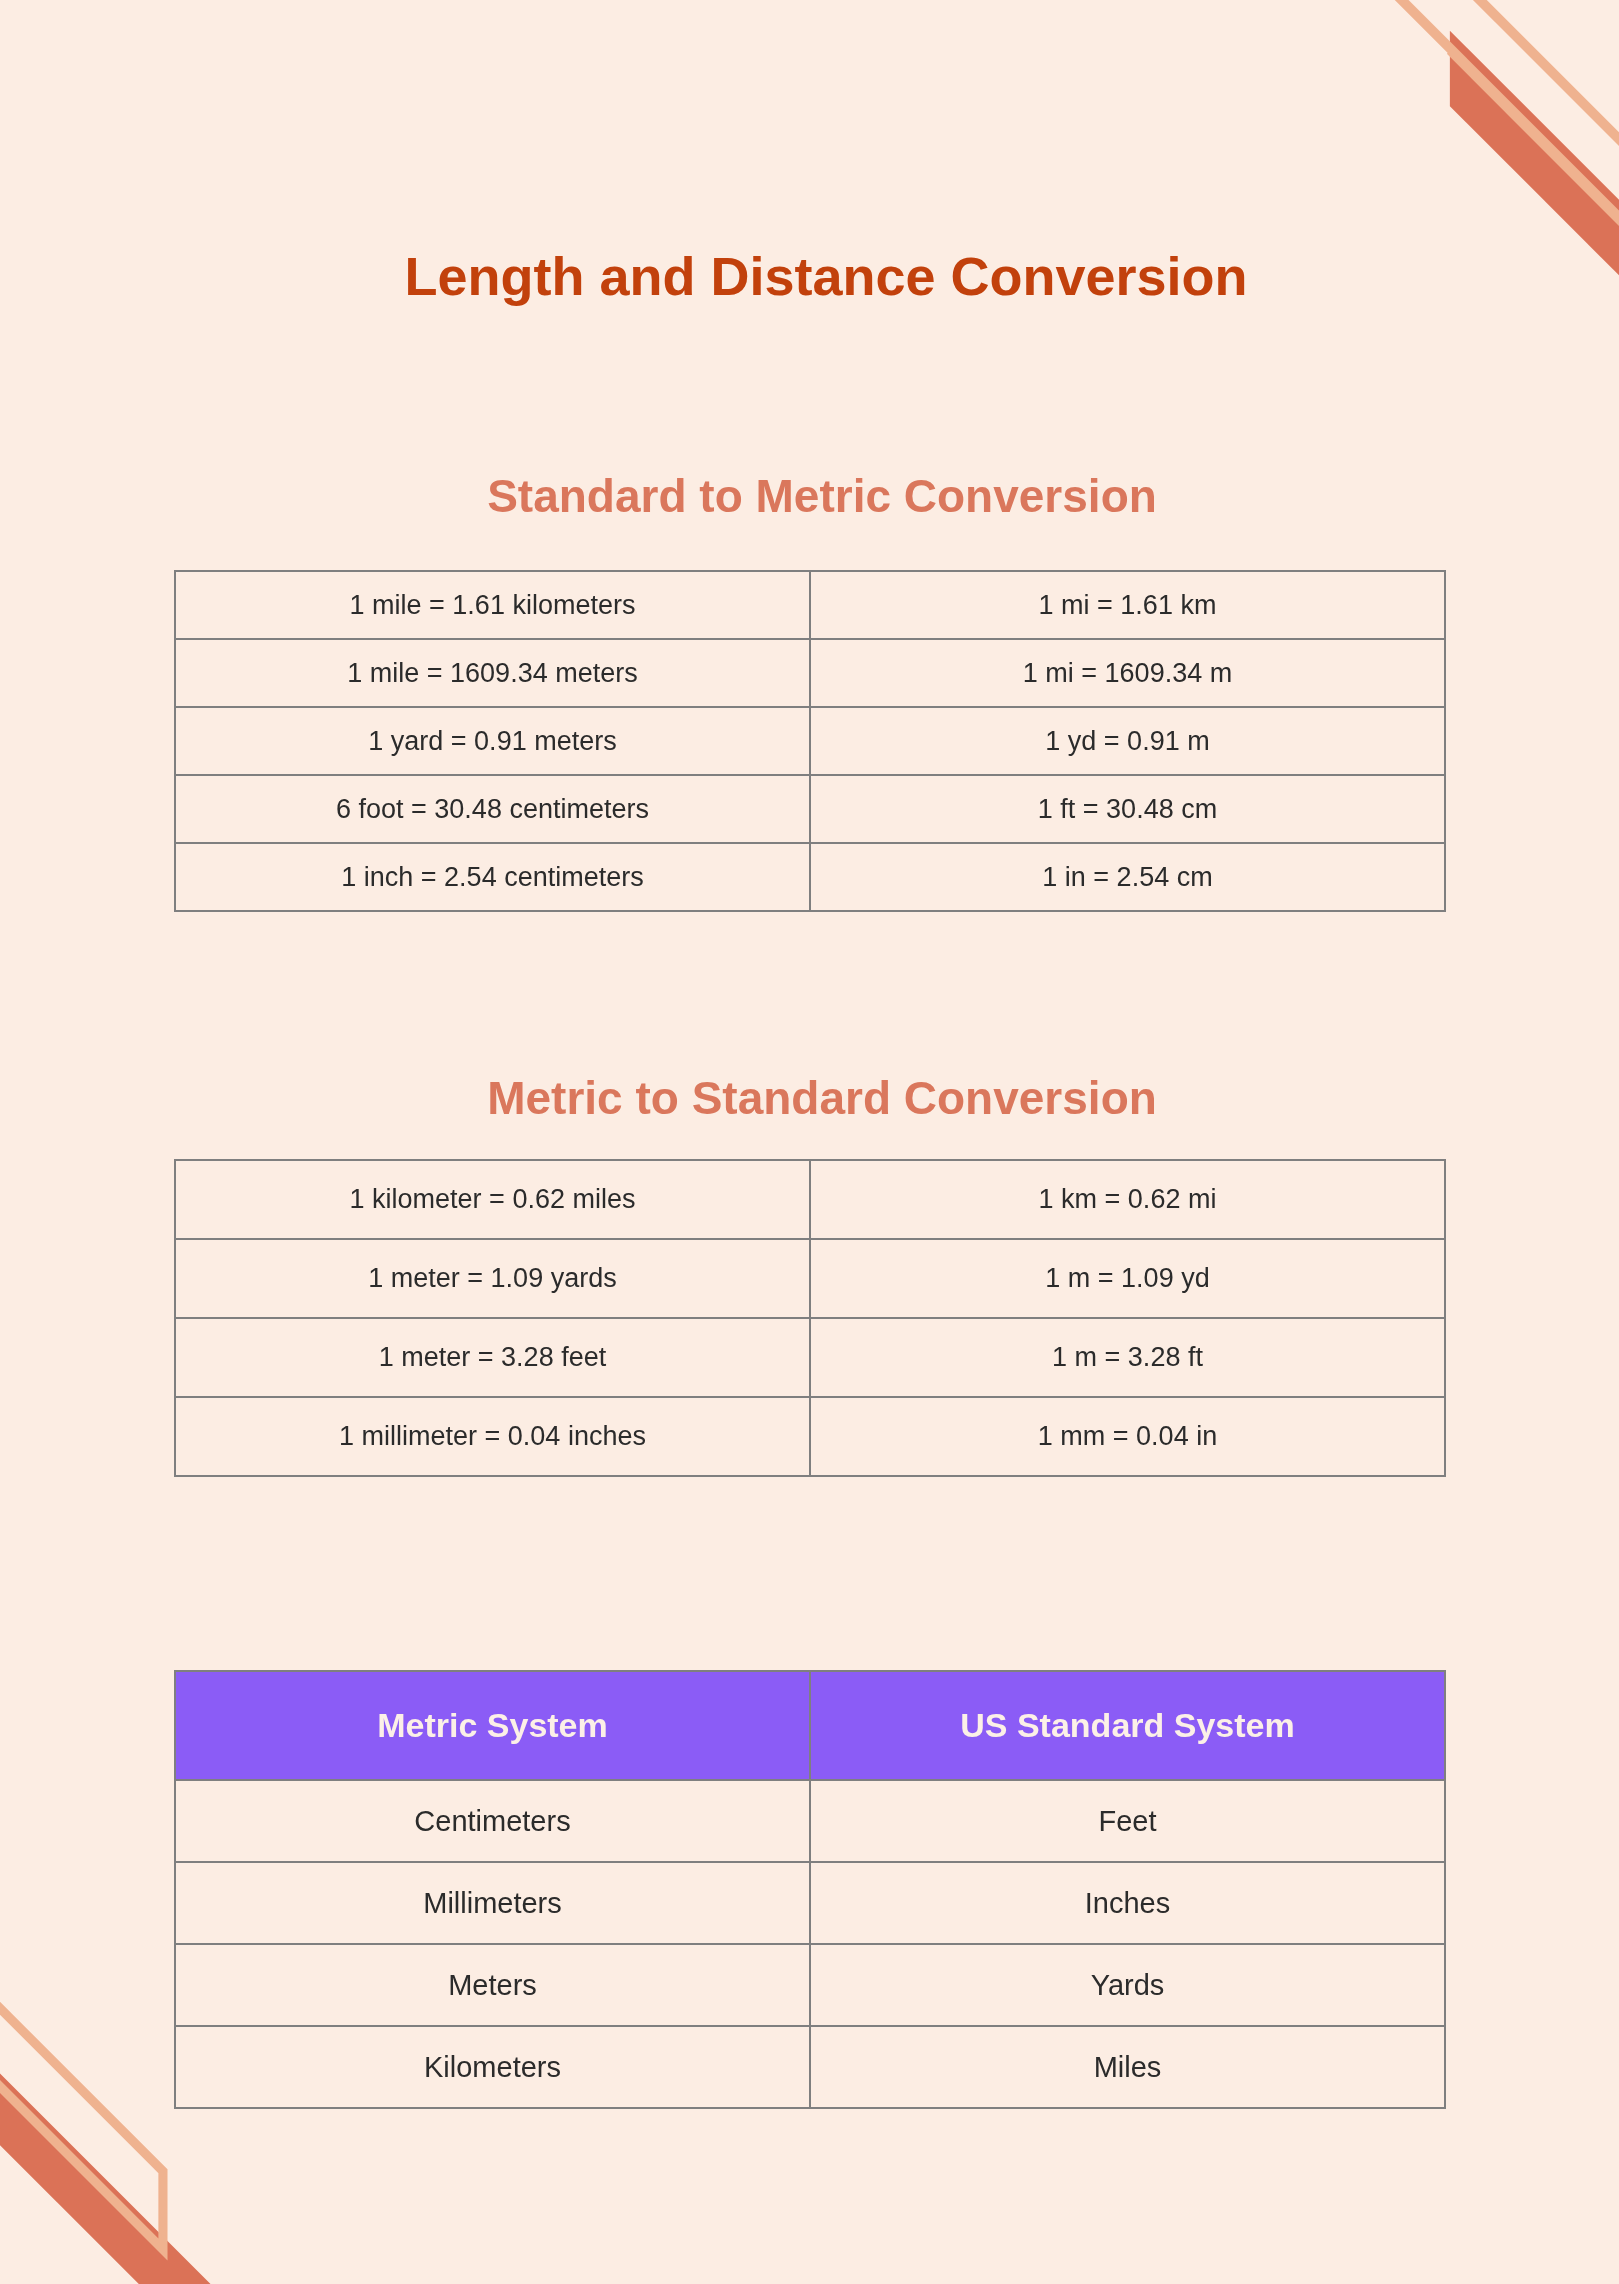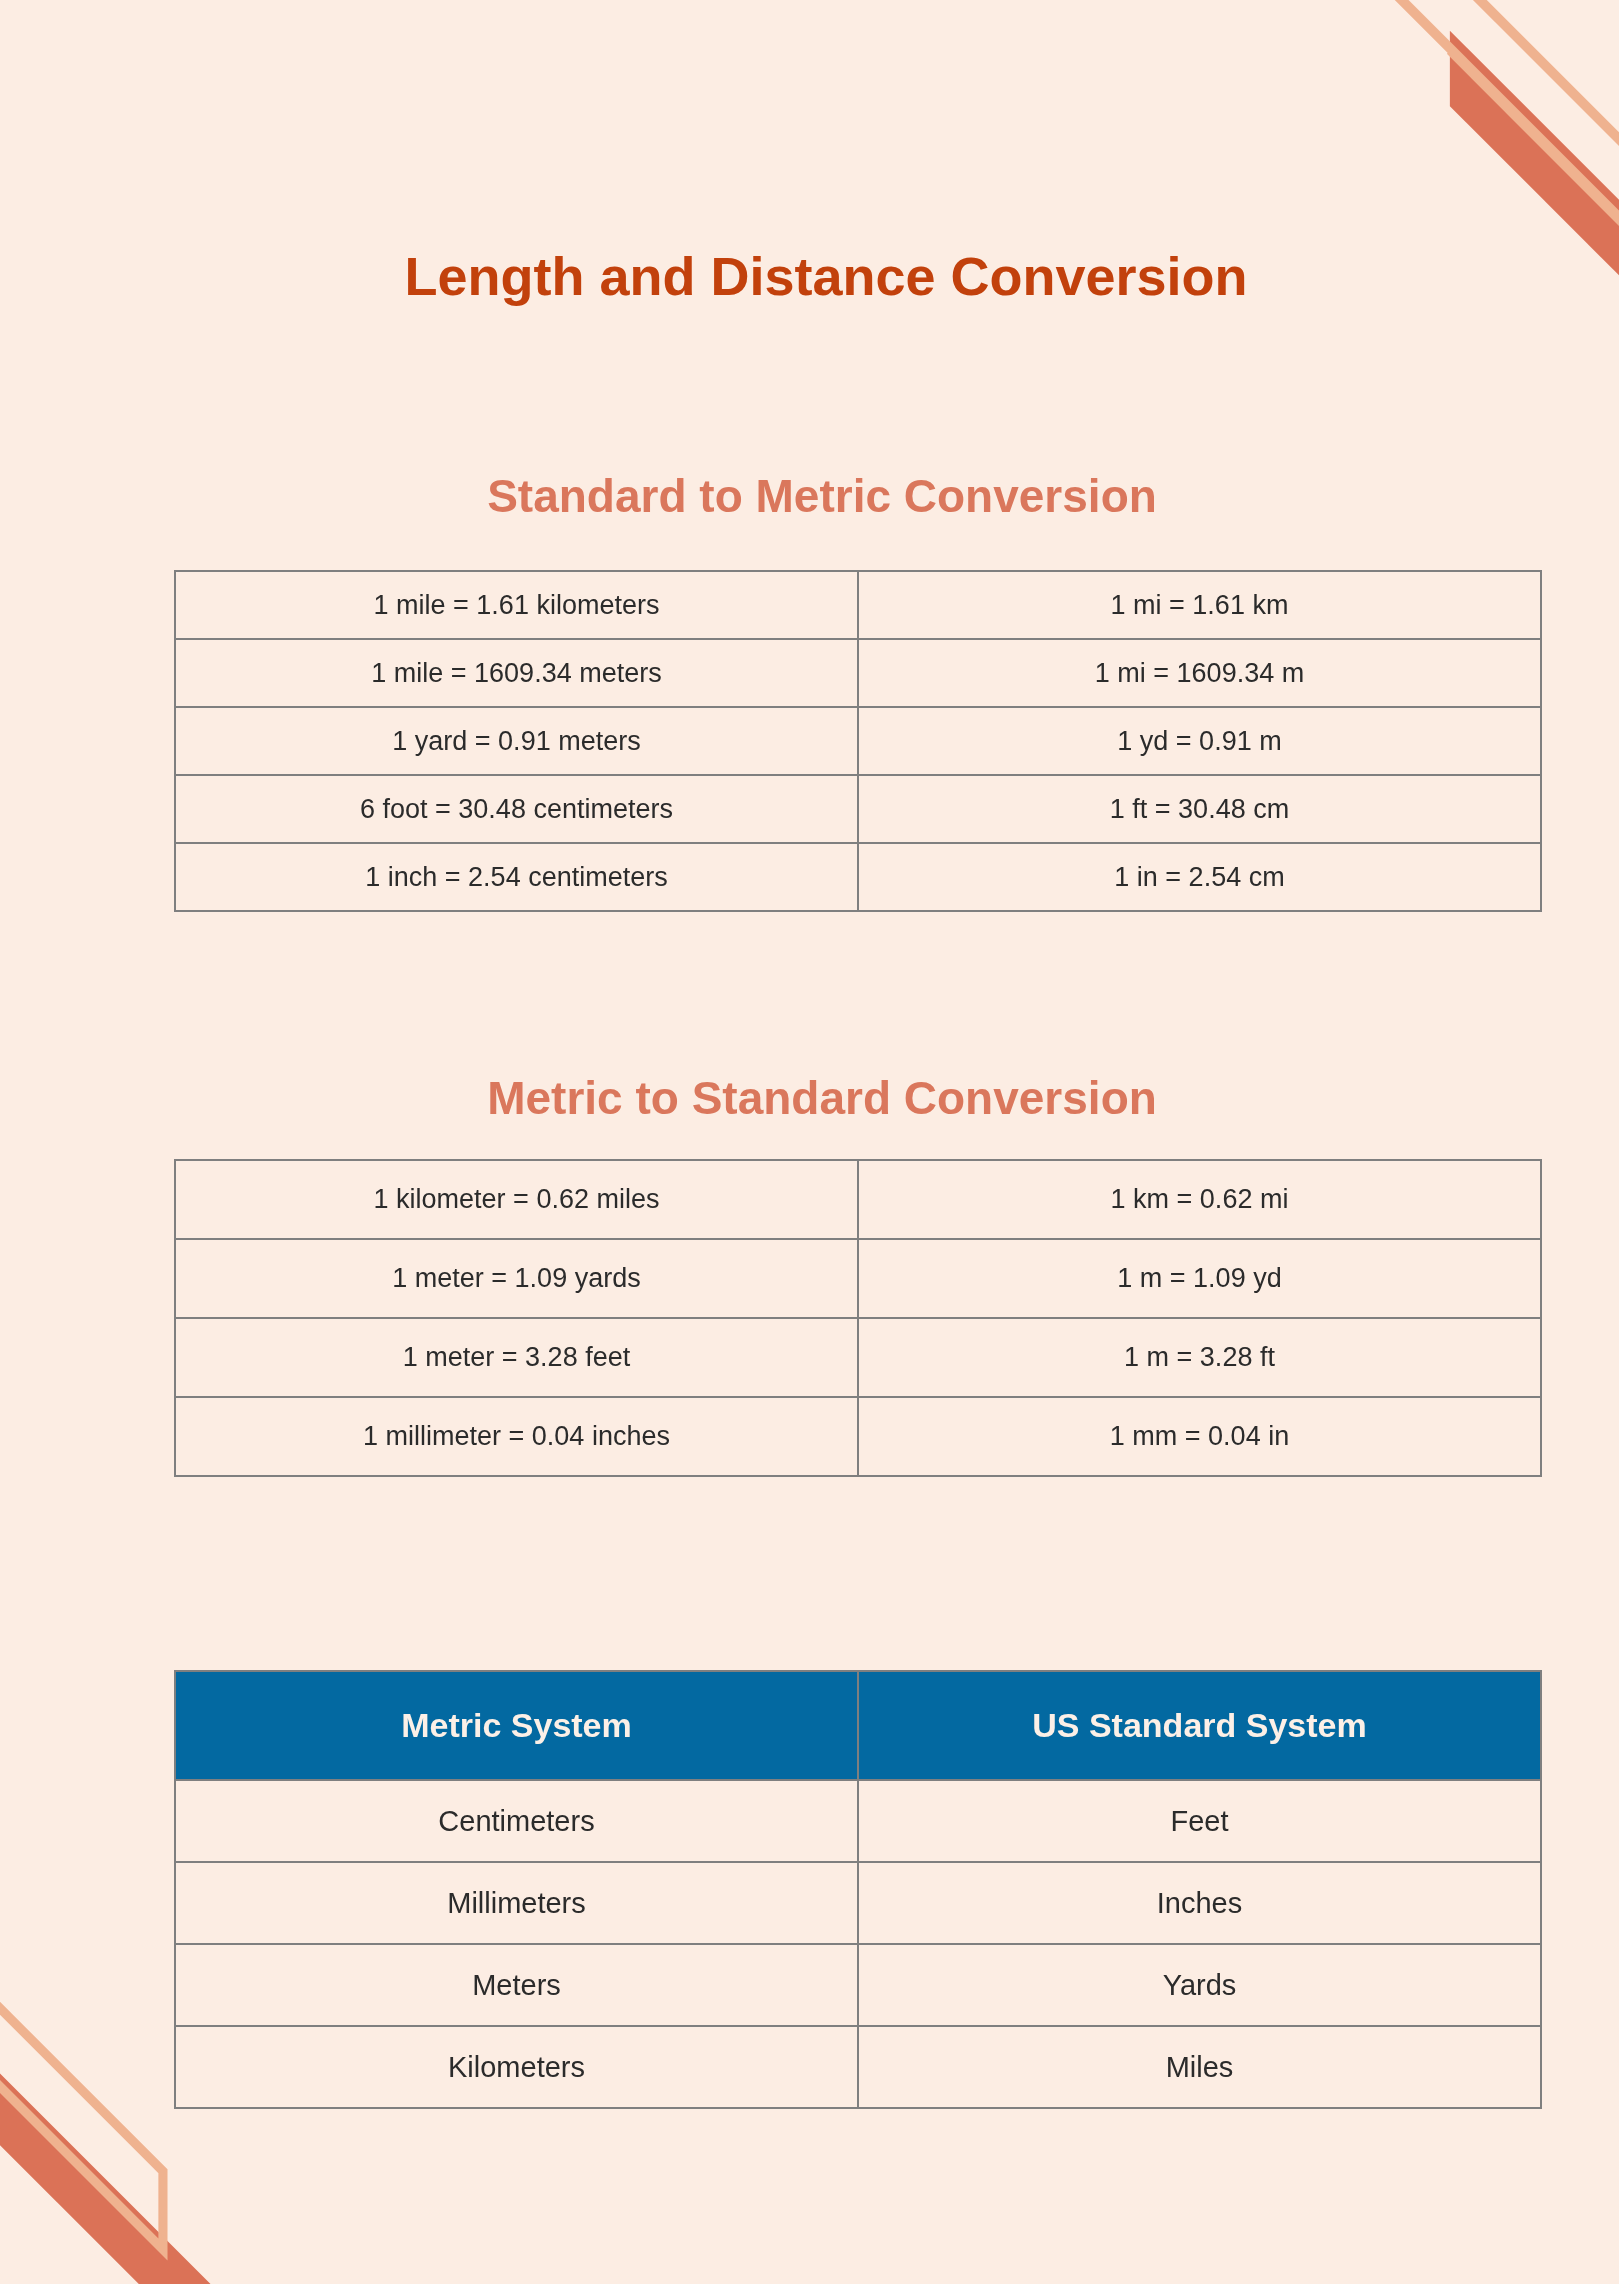--- a/index.html
+++ b/index.html
@@ -21,40 +21,40 @@
   }
   .subheading {
     position: absolute; left: 0; width: 100%;
     margin: 12px; text-align: center;
     font-size: 46px; font-weight: 700;
     color: #da775c;
   }
   #sub1 { top: 457px; }
   #sub2 { top: 1059px; }
   table.conv {
-    position: absolute; left: 174px; width: 1368px;
+    position: absolute; left: 174px; width: 1272px;
     border-collapse: collapse; table-layout: fixed;
     border: 2.6px solid #3a3a3a;
   }
   table.conv td, table.conv th {
     border: 2px solid #7f7f7f;
     text-align: center; vertical-align: middle;
     padding: 0;
     color: #2b2b2b;
     font-size: 27px; font-weight: 400;
   }
   #t1 { top: 570px; }
   #t1 td { height: 66px; }
   #t2 { top: 1159px; }
   #t2 td { height: 77px; }
   #t3 { top: 1670px; }
   #t3 td { height: 80px; font-size: 29px; }
   #t3 th {
     height: 107px;
-    background: #0369a1;
+    background: #8b5cf6;
     color: #fcf0e7;
     font-size: 34px; font-weight: 700;
   }
 </style>
 </head>
 <body>
 
 <svg id="deco-tr" class="deco" width="365" height="365" viewBox="0 0 560 560" aria-hidden="true">
   <polygon points="299,47 560,308 560,424 299,163" fill="#db7257"></polygon>
   <line x1="299" y1="78" x2="575" y2="354" stroke="#efb28f" stroke-width="13"></line>

